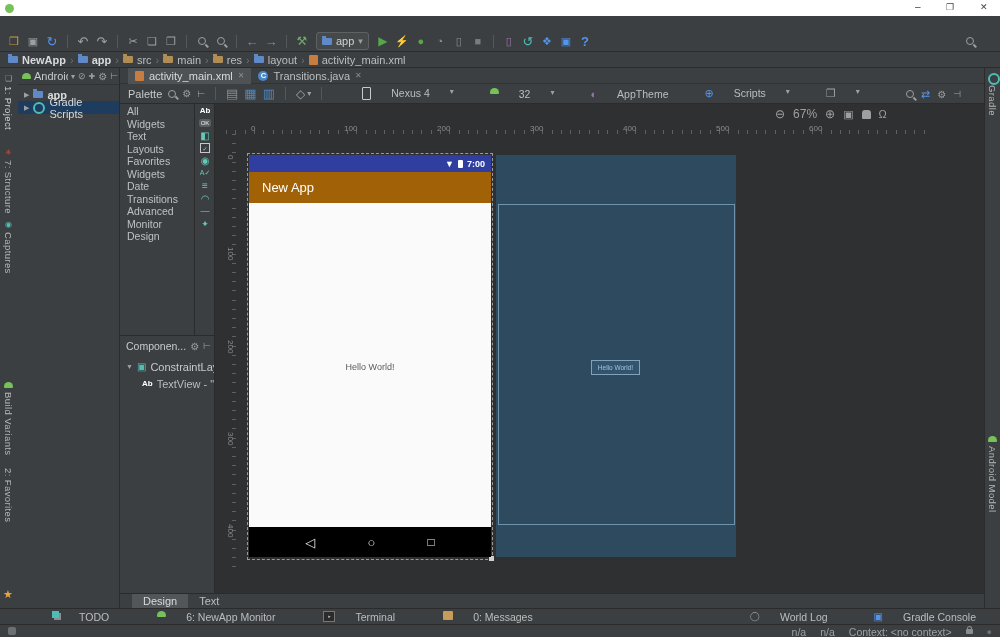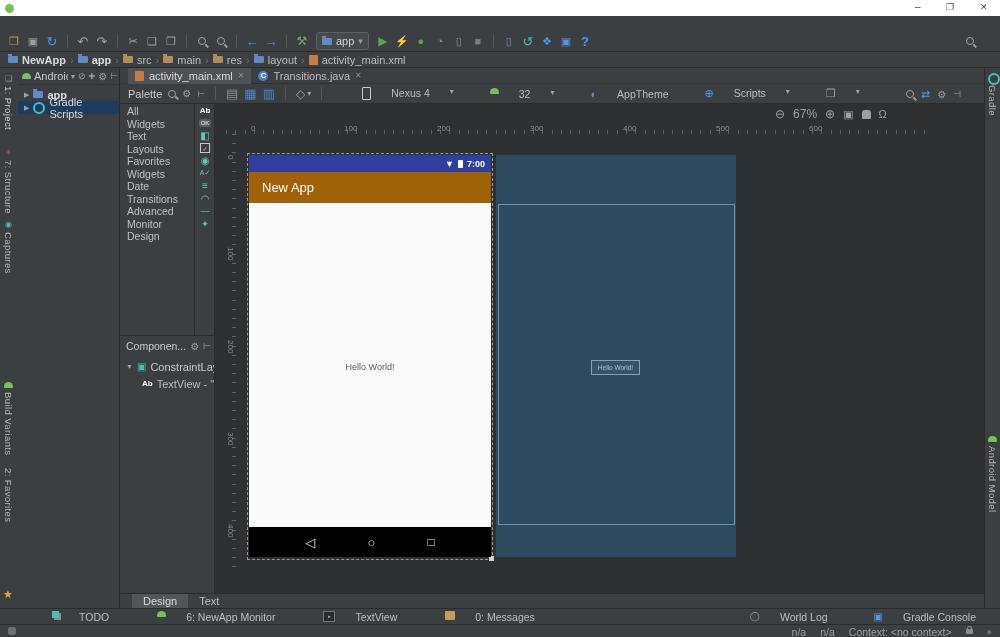--- a/index.html
+++ b/index.html
@@ -354,21 +354,21 @@
     <span class="bb">
         <span class="todoic"></span>
         <span>TODO</span>
       </span>
     <span class="bb">
         <span class="droid"></span>
         <span>6: NewApp Monitor</span>
       </span>
     <span class="bb">
         <span class="termic">▸</span>
-        <span>TextView</span>
+        <span>Terminal</span>
       </span>
     <span class="bb">
         <span class="msgic"></span>
         <span>0: Messages</span>
       </span>
     <span class="r row" style="right:24px;top:0;height:16px;gap:16px;">
       <span class="bb">
           <span style="font-size:9px;color:#9da0a3;">◯</span>
           <span>World Log</span>
         </span>

